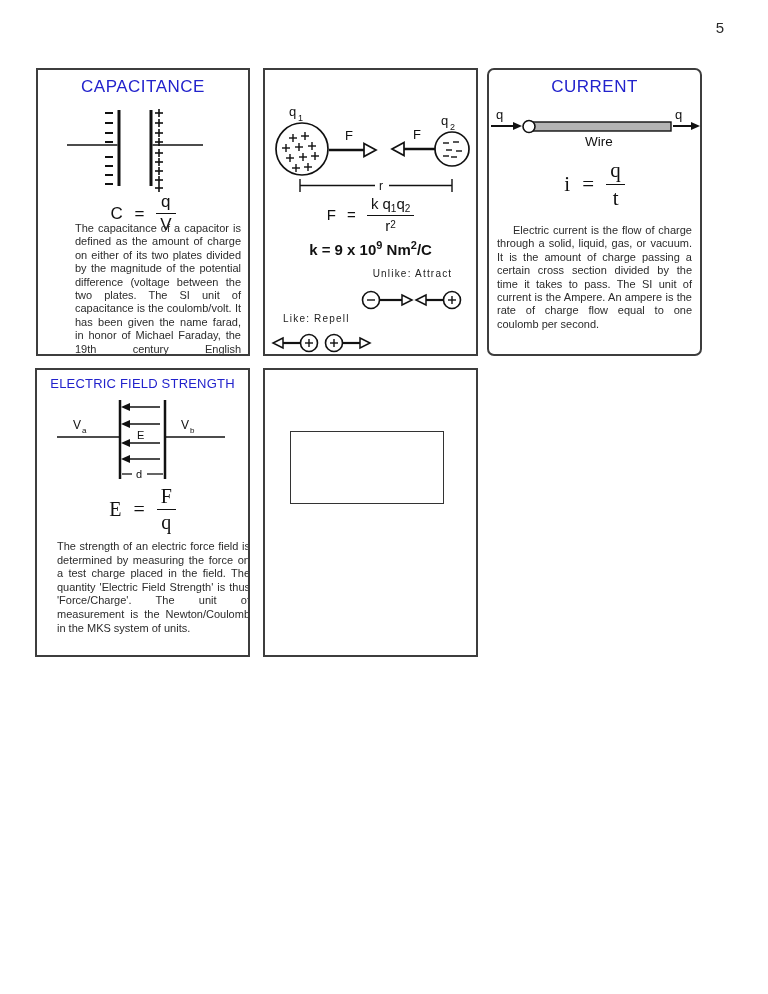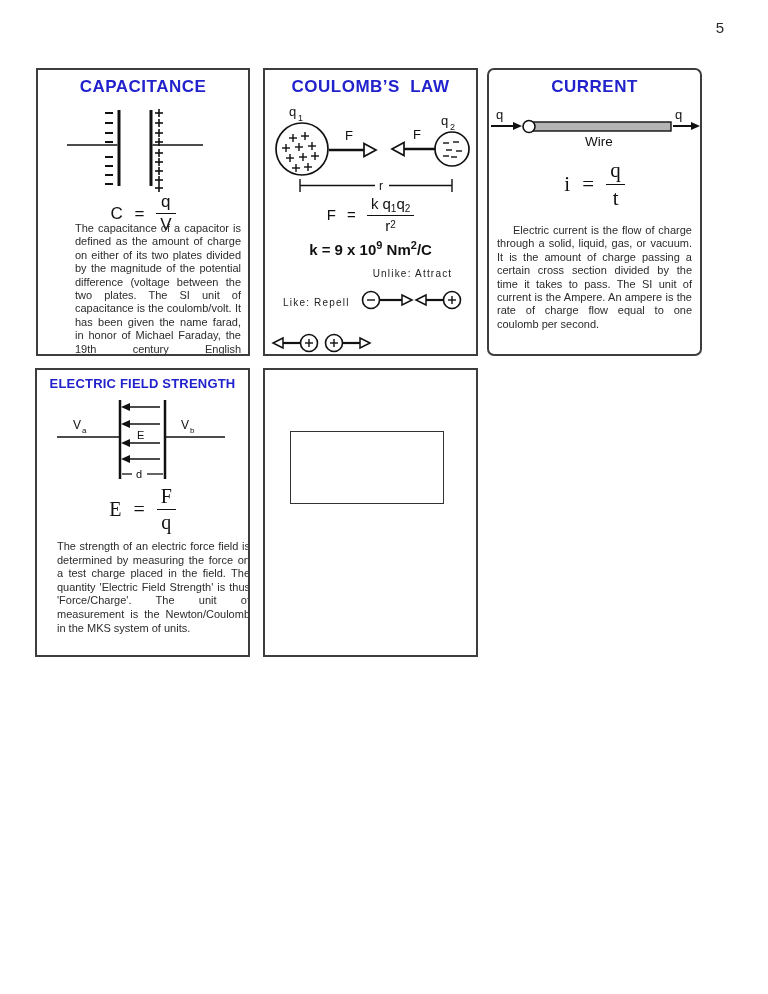--- a/index.html
+++ b/index.html
@@ -8,21 +8,21 @@
     font-family:"Liberation Sans",sans-serif;overflow:hidden;
   }
   .hdr-title{position:absolute;left:22px;top:19px;font-size:15px;color:#2a2a2a;}
   .hdr-page{position:absolute;right:44px;top:19px;font-size:15px;color:#2a2a2a;}
   .panel{position:absolute;background:#fff;border:2px solid #3d3d3d;box-sizing:border-box;overflow:hidden;}
   #p-cap{left:36px;top:68px;width:214px;height:288px;}
   #p-cou{left:263px;top:68px;width:215px;height:288px;}
   #p-cur{left:487px;top:68px;width:215px;height:288px;border-radius:7px;}
   #p-ef {left:35px;top:368px;width:215px;height:289px;}
   #p-empty{left:263px;top:368px;width:215px;height:289px;}
-  .panel-title{position:absolute;left:0;right:0;top:7px;text-align:center;font-weight:bold;color:#2222cc;font-size:17px;letter-spacing:.5px;}
+  .panel-title{position:absolute;left:0;right:0;top:7px;text-align:center;font-weight:normal;color:#2222cc;font-size:17px;letter-spacing:.5px;}
   #p-cou .panel-title{word-spacing:5px;}
   #p-ef .panel-title{font-size:13px;top:6px;letter-spacing:.2px;text-align:center;}
   .panel-body{position:absolute;font-size:11px;line-height:13.4px;text-align:justify;color:#2b2b2b;}
   #p-cap .panel-body{left:9px;right:7px;top:152px;margin-left:28px;}
   #p-cur .panel-body{left:8px;right:8px;top:154px;text-indent:16px;}
   #p-ef  .panel-body{left:20px;right:-2px;top:170px;line-height:13.6px;}
   .dg{position:absolute;}
   .formula{position:absolute;left:0;right:0;text-align:center;color:#111;}
   .formula .fp{display:inline-block;vertical-align:middle;}
   .formula .feq{margin:0 7px;}
@@ -30,21 +30,21 @@
   .frac .fnum{display:block;padding:0 4px 1px;border-bottom:1.6px solid #111;}
   .frac .fden{display:block;padding:1px 4px 0;}
   #f-cap{top:122px;font-size:17px;}
   #f-cou{top:125px;font-size:15px;}
   #f-cou sub{font-size:10px;vertical-align:-3px;}
   #f-cou sup{font-size:10px;vertical-align:3px;}
   .kline{position:absolute;left:0;right:0;top:169px;text-align:center;font-size:15px;color:#111;font-weight:bold;}
   .kline sup{font-size:11px;}
   .pair-label{position:absolute;font-size:10px;letter-spacing:1.2px;color:#222;}
   #lbl-unlike{left:90px;top:198px;width:115px;text-align:center;}
-  #lbl-like{left:18px;top:227px;width:90px;}
+  #lbl-like{left:18px;top:243px;width:90px;}
   #f-cur{top:88px;font-family:"Liberation Serif",serif;font-size:21px;}
   #f-ef{top:115px;font-family:"Liberation Serif",serif;font-size:20px;}
   #f-cur .frac .fnum,#f-ef .frac .fnum{border-bottom-width:1.4px;}
   .inner-rect{position:absolute;left:25px;top:61px;width:152px;height:71px;border:1.5px solid #333;background:#fff;}
   svg text{font-family:"Liberation Sans",sans-serif;fill:#111;}
 </style>
 </head>
 <body>
 
 <div class="page">
@@ -94,21 +94,20 @@
       <span class="fp feq">=</span>
       <span class="frac">
         <span class="fnum">q</span>
         <span class="fden">V</span>
       </span>
     </div>
     <div class="panel-body">The capacitance of a capacitor is defined as the amount of charge on either of its two plates divided by the magnitude of the potential difference (voltage between the two plates.  The SI unit of capacitance is the coulomb/volt. It has been given the name farad, in honor of Michael Faraday, the 19th century English experimentalist.</div>
   </div>
 
   <div class="panel" id="p-cou">
-    <div class="panel-title">COULOMB’S LAW</div>
     <svg class="dg" style="left:0;top:30px;" width="215" height="96" viewBox="0 0 215 96">
       <text x="24" y="16" font-size="13">q</text>
       <text x="33" y="21" font-size="9">1</text>
       <circle cx="37" cy="49" r="26" fill="none" stroke="#111" stroke-width="1.7"></circle>
       <g stroke="#111" stroke-width="1.4">
         <line x1="24" y1="38" x2="32" y2="38"></line>
           <line x1="28" y1="34" x2="28" y2="42"></line>
         <line x1="36" y1="36" x2="44" y2="36"></line>
           <line x1="40" y1="32" x2="40" y2="40"></line>
         <line x1="17" y1="48" x2="25" y2="48"></line>

